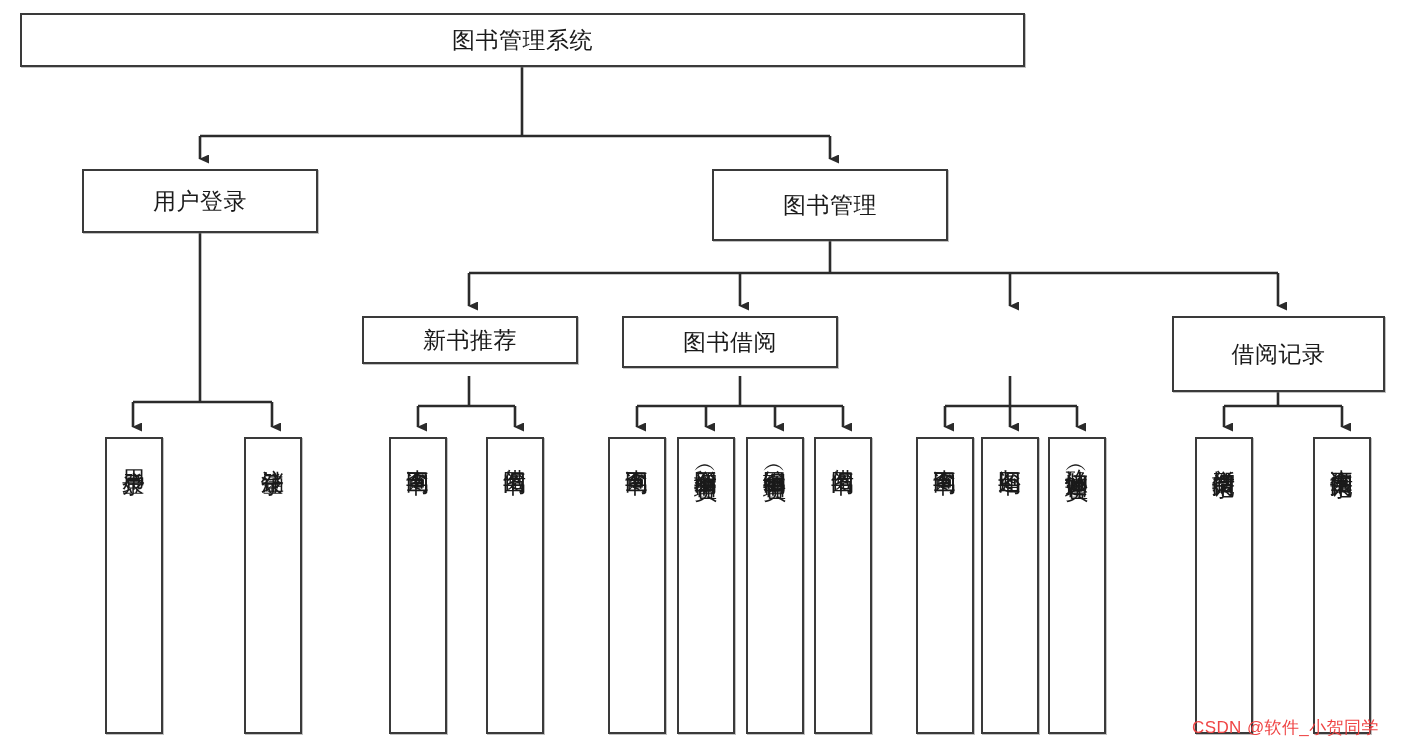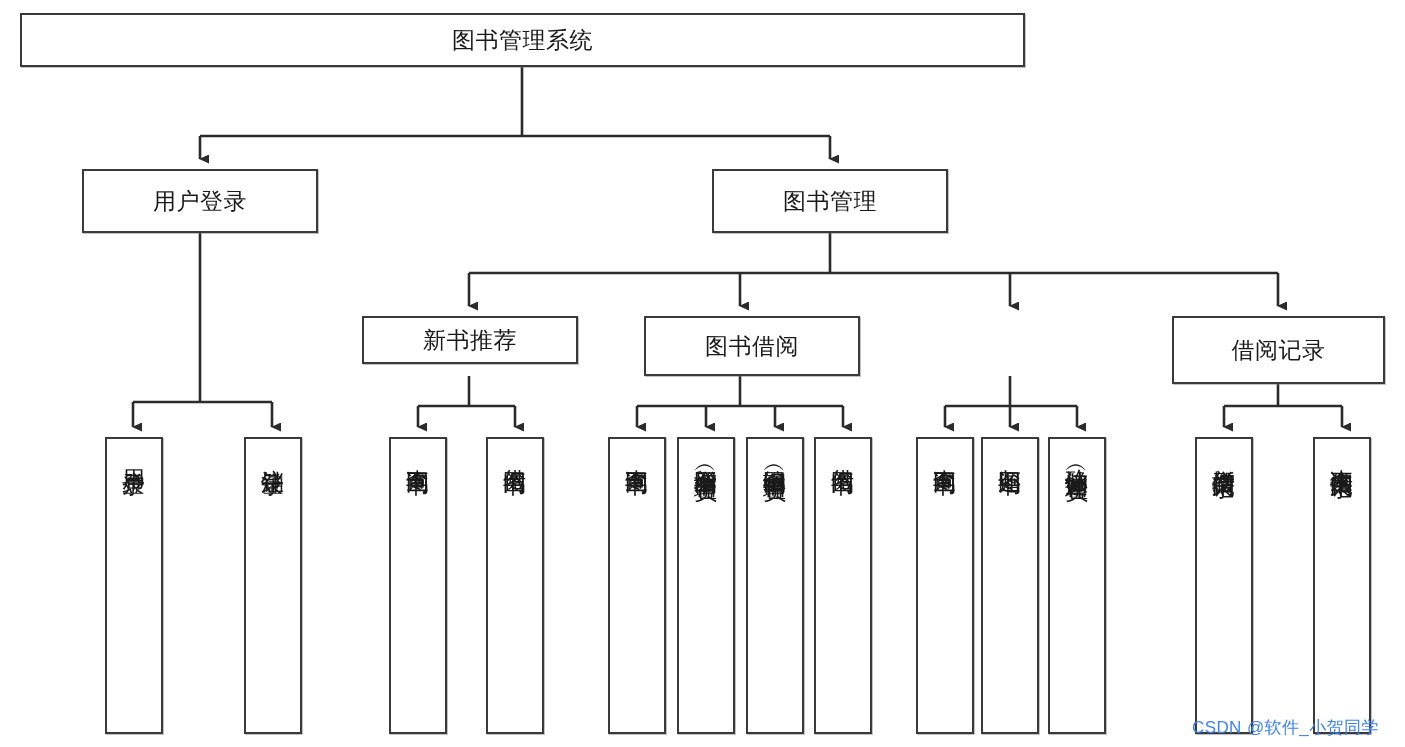--- a/index.html
+++ b/index.html
@@ -57,21 +57,21 @@
   .node.vert .label {
     writing-mode: vertical-rl;
     text-orientation: upright;
     font-size: 23px;
     line-height: 1.05;
     letter-spacing: 1.5px;
     white-space: nowrap;
   }
   .watermark {
     position: absolute;
-    color: #3b82f6;
+    color: #ef4444;
     font-size: 17px;
     letter-spacing: 0.4px;
     white-space: nowrap;
     user-select: none;
   }
 </style>
 </head>
 <body>
 
 <div id="diagram-root">
@@ -126,31 +126,31 @@
     </g>
   </svg>
 
   <div class="node root horiz" style="left:20px; top:13px; width:1005px; height:54px;">
     <span class="label">图书管理系统</span>
   </div>
 
   <div class="node horiz" style="left:82px; top:169px; width:236px; height:64px;">
     <span class="label">用户登录</span>
   </div>
-  <div class="node horiz" style="left:712px; top:169px; width:236px; height:64px;justify-content:center;">
+  <div class="node horiz" style="left:712px; top:169px; width:236px; height:72px;justify-content:center;">
     <span class="label">图书管理</span>
   </div>
 
   <div class="node horiz" style="left:362px; top:316px; width:216px; height:48px;">
     <span class="label">新书推荐</span>
   </div>
-  <div class="node horiz" style="left:644px; top:316px; width:216px; height:60px;">
+  <div class="node horiz" style="left:622px; top:316px; width:216px; height:52px;">
     <span class="label">图书借阅</span>
   </div>
-  <div class="node horiz" style="left:1172px; top:316px; width:213px; height:68px;">
+  <div class="node horiz" style="left:1172px; top:316px; width:213px; height:76px;">
     <span class="label">借阅记录</span>
   </div>
 
   <div class="node vert" style="left:105px; top:437px; width:58px; height:297px;">
     <span class="label">用户登录</span>
   </div>
   <div class="node vert" style="left:244px; top:437px; width:58px; height:297px;">
     <span class="label">注销登录</span>
   </div>
 

